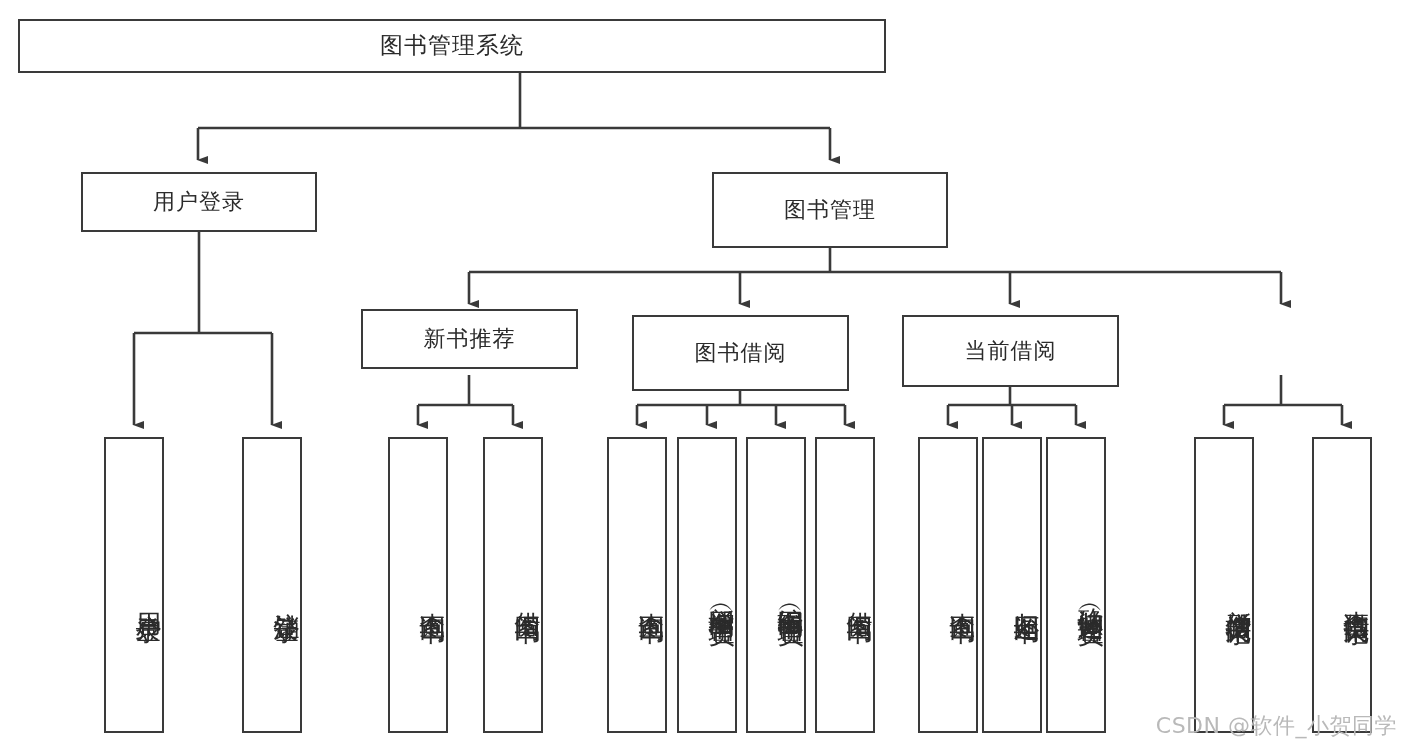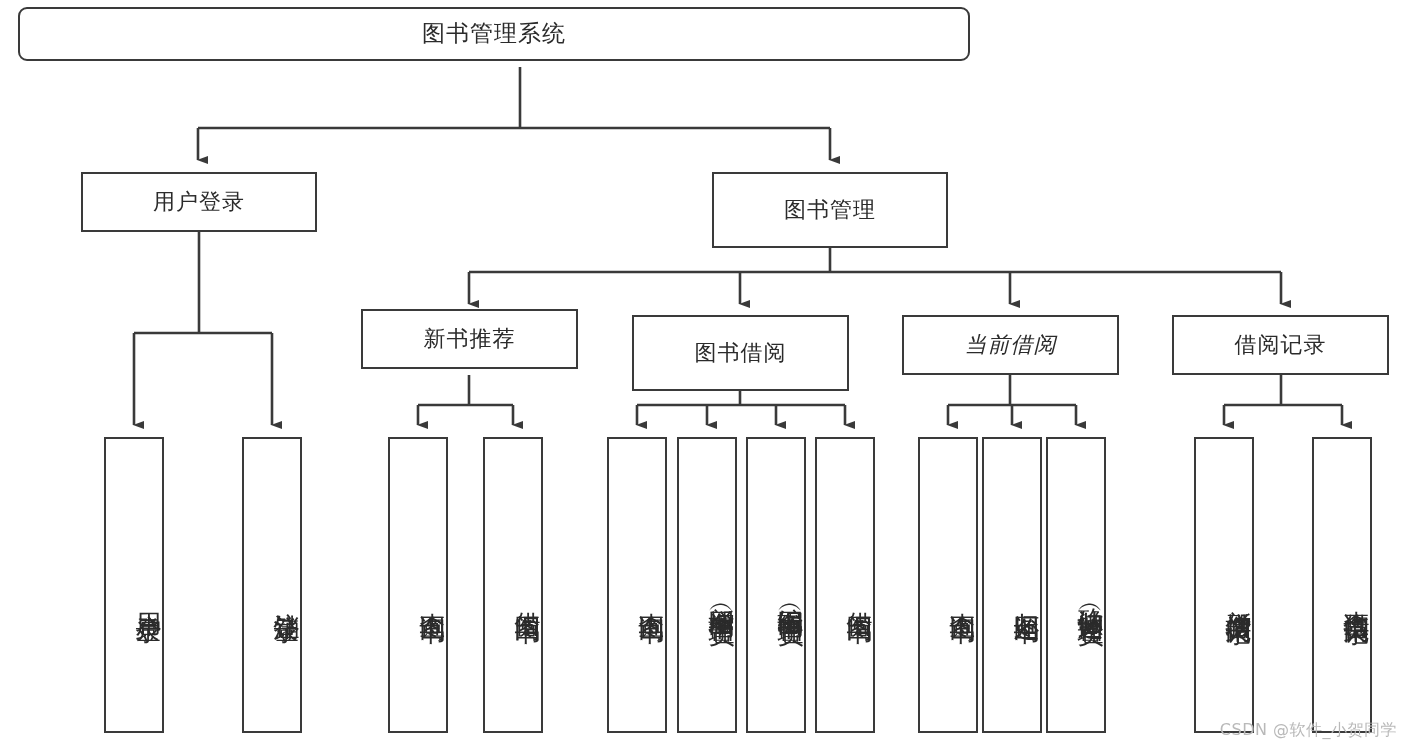--- a/index.html
+++ b/index.html
@@ -56,21 +56,21 @@
   .node.vert .vlabel {
     writing-mode: vertical-rl;
     text-orientation: upright;
     display: block;
     white-space: nowrap;
   }
   .watermark {
     position: absolute;
     right: 8px;
     bottom: 6px;
-    font-size: 16px;
+    font-size: 22px;
     color: #b9b9b9;
     letter-spacing: 0.5px;
     white-space: nowrap;
   }
 </style>
 </head>
 <body>
 
 <div id="diagram-root">
 
@@ -117,42 +117,39 @@
       <path d="M1012,405 L1012,425" marker-end="url(#arrow)"></path>
       <path d="M1076,405 L1076,425" marker-end="url(#arrow)"></path>
 
       <path d="M1281,375 L1281,405"></path>
       <path d="M1224,405 L1342,405"></path>
       <path d="M1224,405 L1224,425" marker-end="url(#arrow)"></path>
       <path d="M1342,405 L1342,425" marker-end="url(#arrow)"></path>
     </g>
   </svg>
 
-  <div class="node horiz root" style="left:18px; top:7px; width:952px; height:54px;border-radius:9px;">
+  <div class="node horiz root" style="left:18px; top:19px; width:868px; height:54px;">
     <span>图书管理系统</span>
   </div>
 
   <div class="node horiz" style="left:81px; top:172px; width:236px; height:60px;">
     <span>用户登录</span>
   </div>
   <div class="node horiz" style="left:712px; top:172px; width:236px; height:76px;">
     <span>图书管理</span>
   </div>
 
   <div class="node horiz" style="left:361px; top:309px; width:217px; height:60px;">
     <span>新书推荐</span>
   </div>
   <div class="node horiz" style="left:632px; top:315px; width:217px; height:76px;">
     <span>图书借阅</span>
   </div>
-  <div class="node horiz" style="left:902px; top:315px; width:217px; height:60px;font-style:italic;">
+  <div class="node horiz" style="left:902px; top:315px; width:217px; height:72px;">
     <span>当前借阅</span>
-  </div>
-  <div class="node horiz" style="left:1172px; top:315px; width:217px; height:60px;">
-    <span>借阅记录</span>
   </div>
 
   <div class="node vert" style="left:104px; top:437px; width:60px; height:296px;">
     <span class="vlabel">用户登录</span>
   </div>
   <div class="node vert" style="left:242px; top:437px; width:60px; height:296px;">
     <span class="vlabel">注销登录</span>
   </div>
 
   <div class="node vert" style="left:388px; top:437px; width:60px; height:296px;">

